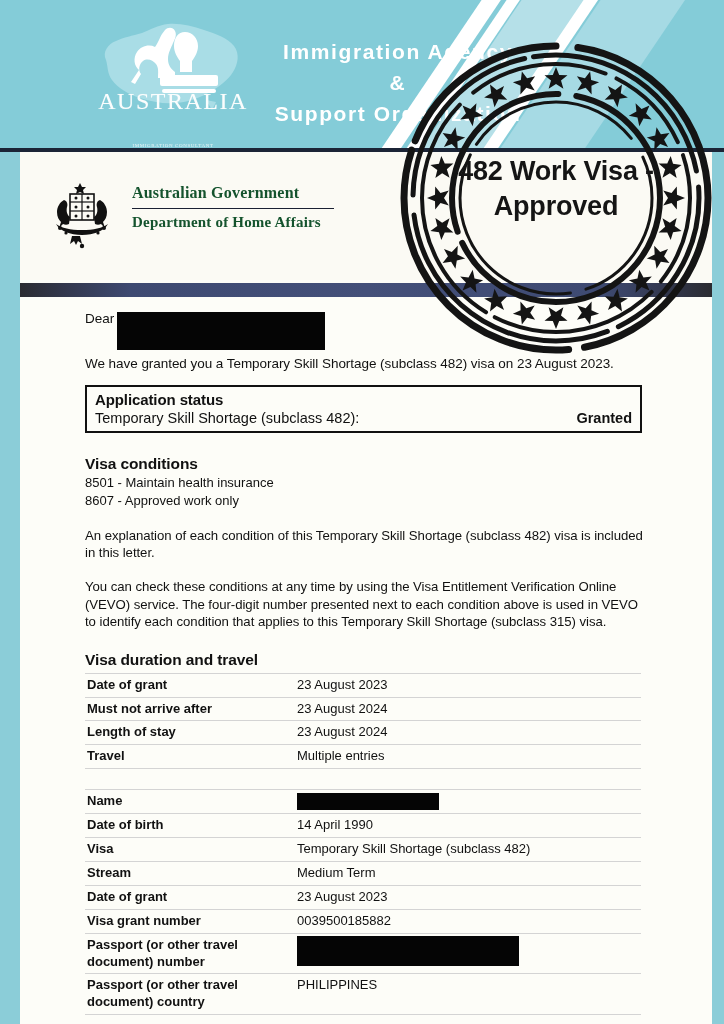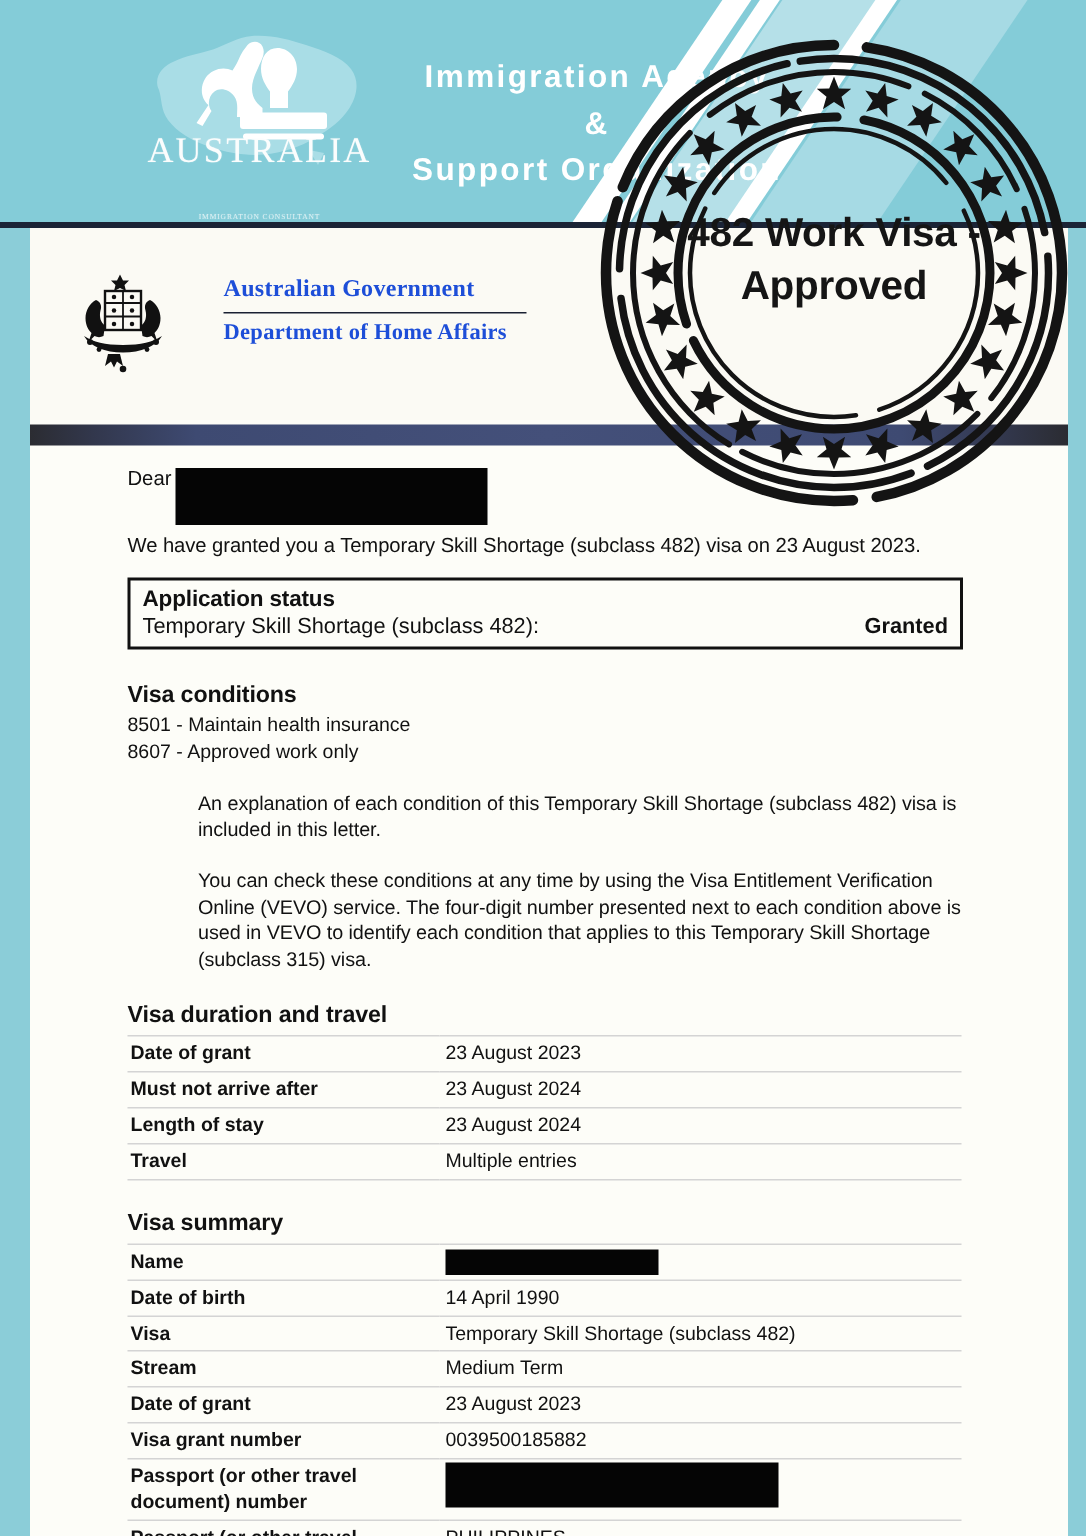--- a/index.html
+++ b/index.html
@@ -99,24 +99,24 @@
     width: 692px; height: 128px;
     background: #fbfaf4;
   }
   .crest {
     position: absolute;
     left: 22px; top: 28px;
     width: 80px; height: 72px;
   }
   .gov-text {
     position: absolute;
-    left: 129px; top: 32px;
+    left: 112px; top: 32px;
     width: 300px;
     font-family: "Liberation Serif", serif;
-    color: #1d4ed8;
+    color: #14532d;
   }
   .gov-text .t1 {
     font-size: 16px;
     font-weight: bold;
     letter-spacing: .2px;
     padding-bottom: 4px;
   }
   .gov-text .rule {
     width: 202px; height: 1px;
     background: #1a2032;
@@ -185,21 +185,20 @@
     font-weight: bold;
     letter-spacing: -.1px;
   }
   .sect-conditions { margin-top: 22px; }
   .cond-line { font-size: 13px; line-height: 1.33; margin-top: 1px; }
   .para {
     font-size: 13.2px;
     line-height: 1.32;
     margin-top: 17px;
     letter-spacing: -.05px;
-    margin-left: 47px;
   }
 
   
   .tbl-wrap { margin-top: 20px; }
   .tbl-wrap .sect-h { margin-bottom: 4px; }
   table.vtbl {
     border-collapse: collapse;
     width: 556px;
     table-layout: fixed;
   }
@@ -212,21 +211,21 @@
     line-height: 1.3;
   }
   table.vtbl td.k { font-weight: bold; width: 208px; padding-left: 2px; }
   table.vtbl td.v { padding-left: 4px; }
   .redact-cell { width: 142px; height: 17px; display: block; }
   .redact-pass { width: 222px; height: 30px; display: block; margin-top: -1px; }
 
   
   .stamp {
     position: absolute;
-    left: 398px; top: 24px;
+    left: 398px; top: 40px;
     width: 316px; height: 316px;
     pointer-events: none;
   }
   .stamp-text {
     position: absolute;
     left: 0; top: 114px;
     width: 316px;
     text-align: center;
     color: #151515;
     font-size: 27px;
@@ -363,21 +362,20 @@
               </tr>
               <tr>
                 <td class="k">Travel</td>
                 <td class="v">Multiple entries</td>
               </tr>
             </tbody>
         </table>
       </div>
 
       <div class="tbl-wrap">
-        <div class="sect-h">Visa summary</div>
         <table class="vtbl">
           <tbody id="summary-body">
               <tr>
                 <td class="k">Name</td>
                 <td class="v">
                   <span class="redact redact-cell"></span>
                 </td>
               </tr>
               <tr>
                 <td class="k">Date of birth</td>

